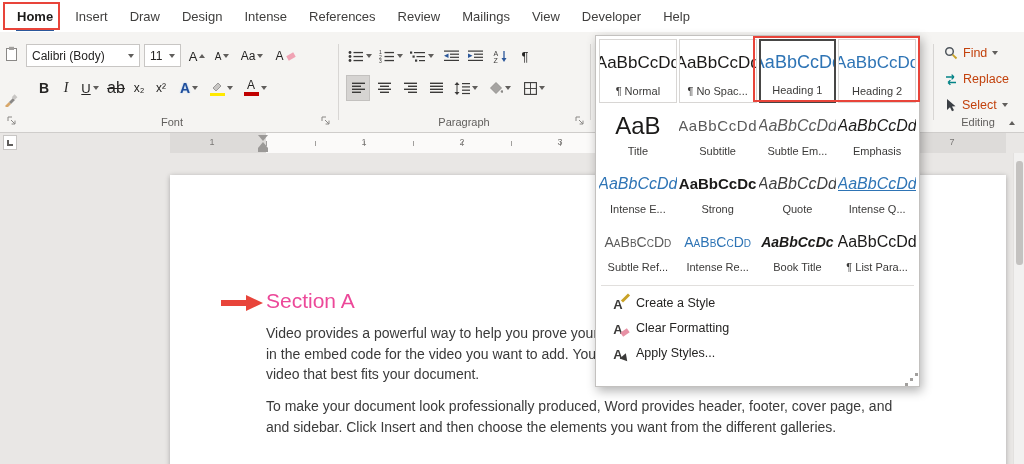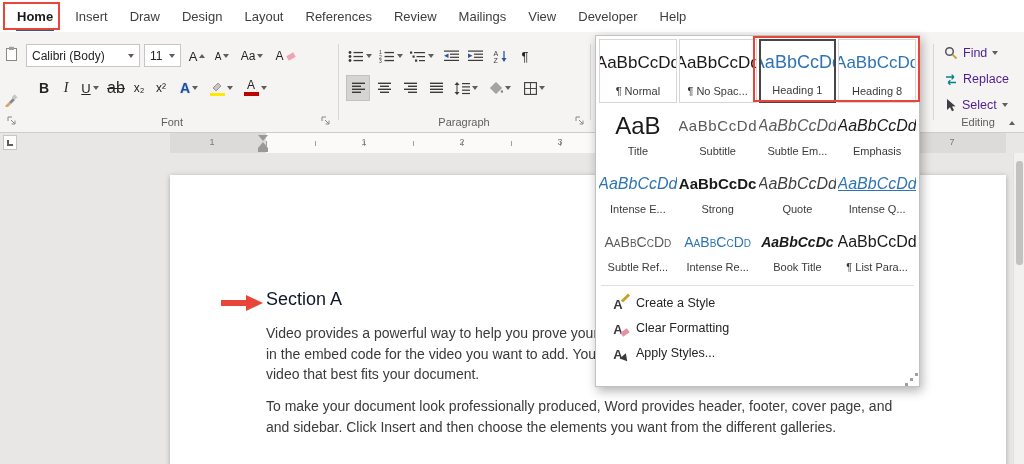--- a/index.html
+++ b/index.html
@@ -26,40 +26,40 @@
 .row2{top:43px;height:26px}
 .b-bold{font-weight:700;font-size:14px}
 .b-italic{font-style:italic;font-family:"Liberation Serif",serif;font-size:14px}
 .b-under{text-decoration:underline;font-size:13px}
 .b-strike{text-decoration:line-through;font-size:16px}
 .b-sub{font-size:12px}
 .b-effects{color:#1f4e9c;font-weight:700;font-size:14px;text-shadow:0 0 2px #a8c7e8}
 .barwrap{position:relative;display:flex;flex-direction:column;align-items:center;justify-content:center;height:100%}
 .bar{width:15px;height:3.5px;margin-top:1px}
 .eraser{display:inline-block;width:8px;height:5px;background:#f0a3b4;transform:rotate(-30deg);margin-left:1px}
-.edit-row{position:absolute;left:944px;display:flex;align-items:center;gap:5px;font-size:12.5px;height:22px;color:#4c1d95}
+.edit-row{position:absolute;left:944px;display:flex;align-items:center;gap:5px;font-size:12.5px;height:22px;color:#c2410c}
 .collapse-caret{position:absolute;right:9px;bottom:7px}
 
 
 .ruler{position:absolute;top:133px;left:0;right:0;height:20px;background:#e9e7e5;z-index:1}
 .rpage{position:absolute;left:170px;width:836px;top:0;bottom:0;background:#fbfaf9}
 .rmargin{position:absolute;top:0;bottom:0;background:#dddbd9}
 .rticks{position:absolute;left:266px;width:642px;top:8px;height:5px;background:repeating-linear-gradient(to right,#a19f9d 0 1px,transparent 1px 49px)}
 .rnum{position:absolute;top:4px;font-size:9px;color:#797775;transform:translateX(-50%)}
 .tabsel{position:absolute;left:3px;top:2px;width:14px;height:15px;background:#fff;border:1px solid #c8c6c4;display:flex;align-items:center;justify-content:center}
 .tabsel i{display:block;width:6px;height:6px;border-left:2px solid #605e5c;border-bottom:2px solid #605e5c}
 .ind{position:absolute;width:0;height:0;border-left:5px solid transparent;border-right:5px solid transparent}
 .ind-first{left:258px;top:2px;border-top:6px solid #9b9997}
 .ind-left{left:258px;bottom:5px;border-bottom:6px solid #9b9997}
 .ind-box{position:absolute;left:258px;bottom:1px;width:10px;height:4px;background:#9b9997}
 
 
 .canvas{position:absolute;top:153px;left:0;right:0;bottom:0;background:#e9e7e5;overflow:hidden}
 .page{position:absolute;left:170px;top:22px;width:836px;height:620px;background:#fff;box-shadow:0 1px 5px rgba(0,0,0,.28)}
-.heading{position:absolute;left:96px;top:114px;font-size:18px;color:#0f172a;white-space:nowrap}
+.heading{position:absolute;left:96px;top:114px;font-size:21px;color:#ec4899;white-space:nowrap}
 .para{position:absolute;left:96px}
 .dline{white-space:nowrap;font-size:14px;color:#3a3a3a}
 .p1{top:148px}.p1 .dline{line-height:20.5px}
 .p2{top:221px}.p2 .dline{line-height:21px}
 .scrollbar{position:absolute;right:0;top:0;bottom:0;width:11px;background:#f2f1f0;border-left:1px solid #e3e1df}
 .thumb{position:absolute;left:2px;top:8px;width:7px;height:104px;background:#c4c2c0;border-radius:3px}
 
 
 .styles-panel{position:absolute;left:595px;top:35px;width:325px;height:352px;background:#fff;border:1px solid #c3c1bf;box-shadow:2px 4px 10px rgba(0,0,0,.3);z-index:50;padding:3px}
 .srow1,.sgrid{display:grid;grid-template-columns:repeat(4,1fr);gap:2px}
@@ -106,21 +106,21 @@
   <div class="tab">
       <span>Insert</span>
     </div>
   <div class="tab">
       <span>Draw</span>
     </div>
   <div class="tab">
       <span>Design</span>
     </div>
   <div class="tab">
-      <span>Layout</span>
+      <span>Intense</span>
     </div>
   <div class="tab">
       <span>References</span>
     </div>
   <div class="tab">
       <span>Review</span>
     </div>
   <div class="tab">
       <span>Mailings</span>
     </div>
@@ -434,21 +434,21 @@
     <div class="scell">
         <div class="ssample r1n">AaBbCcDd</div>
         <div class="slabel">¶ No Spac...</div>
       </div>
     <div class="scell sel">
         <div class="ssample st-h1">AaBbCcDd</div>
         <div class="slabel">Heading 1</div>
       </div>
     <div class="scell">
         <div class="ssample st-h2">AaBbCcDd</div>
-        <div class="slabel">Heading 8</div>
+        <div class="slabel">Heading 2</div>
       </div>
   </div>
   <div class="sgrid">
     <div class="scell">
         <div class="ssample st-title">AaB</div>
         <div class="slabel">Title</div>
       </div>
     <div class="scell">
         <div class="ssample st-subtitle">AaBbCcDd</div>
         <div class="slabel">Subtitle</div>

